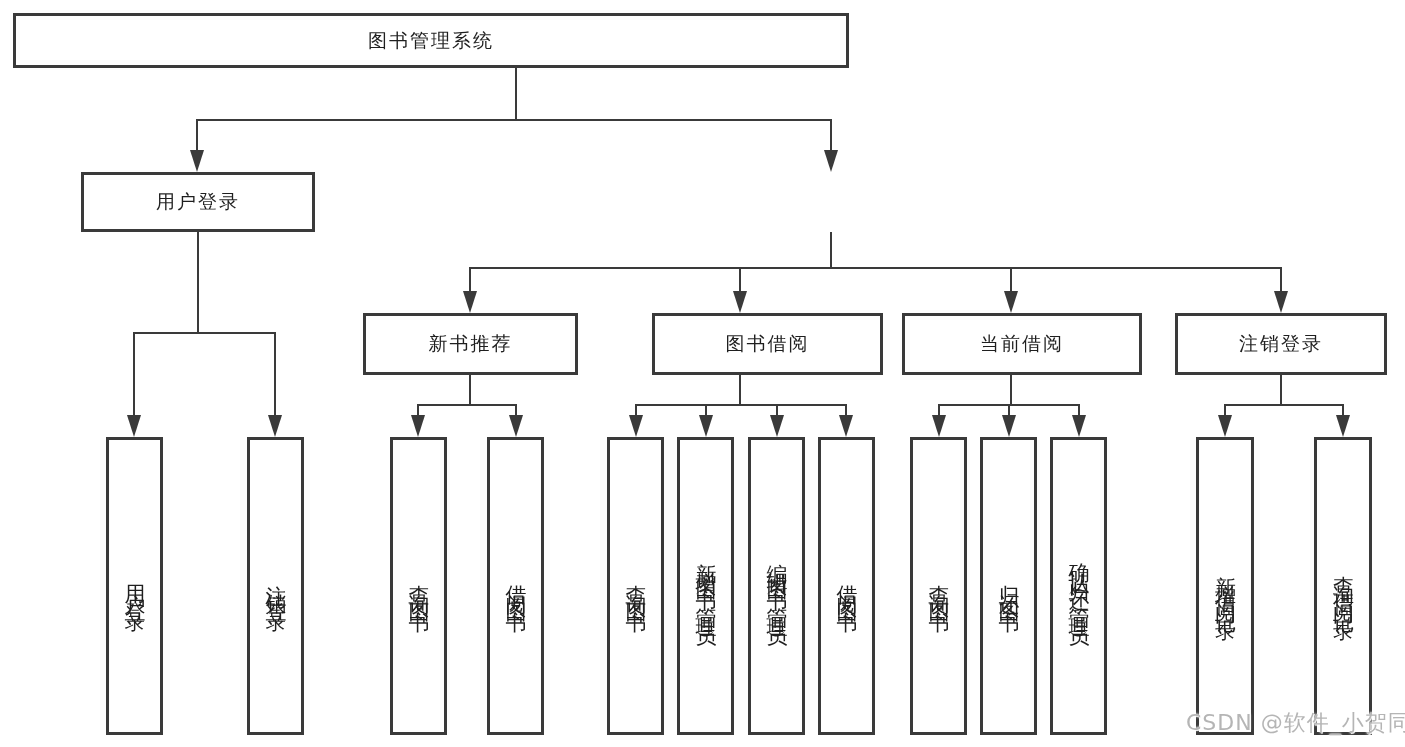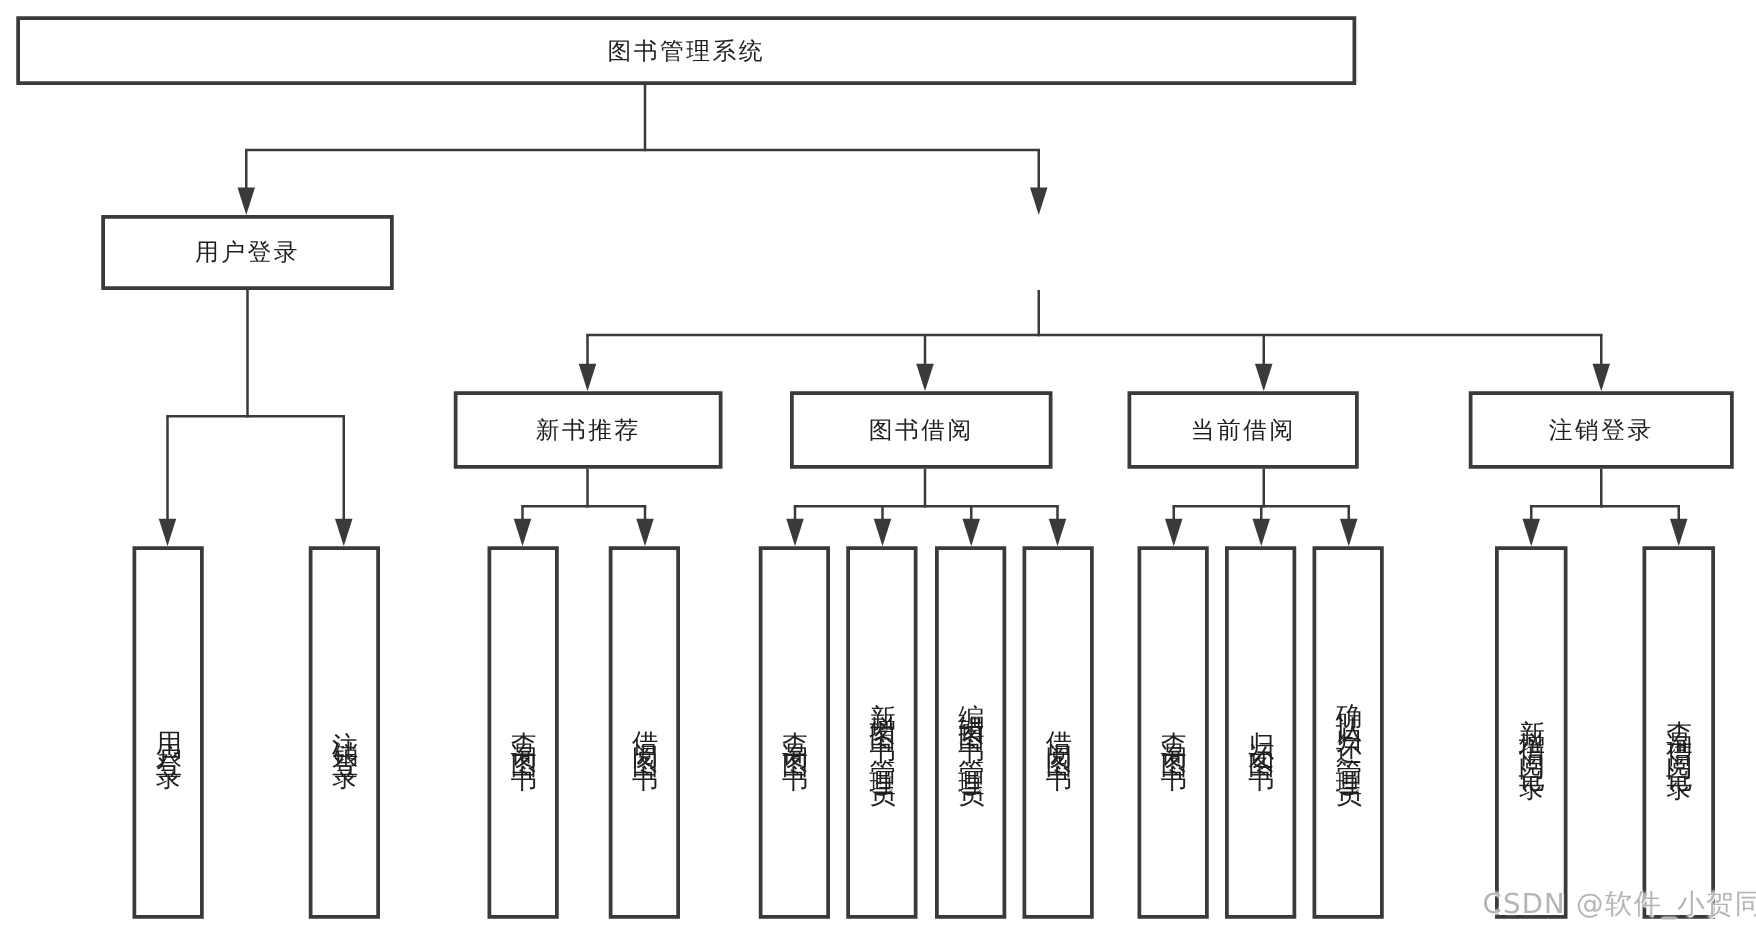--- a/index.html
+++ b/index.html
@@ -35,35 +35,35 @@
     font-size:22px;letter-spacing:1px;color:var(--wm);
     text-shadow:0 0 2px #fff,0 0 3px #fff,1px 1px 0 rgba(255,255,255,.85);
     white-space:nowrap;
   }
 </style>
 </head>
 <body>
 
 <div id="stage">
 
-  <div class="node" style="left:13px;top:13px;width:1072px;height:55px">
+  <div class="node" style="left:13px;top:13px;width:836px;height:55px">
     <span class="hlabel">图书管理系统</span>
   </div>
 
   <div class="node" style="left:81px;top:172px;width:234px;height:60px">
     <span class="hlabel">用户登录</span>
   </div>
 
   <div class="node" style="left:363px;top:313px;width:215px;height:62px">
     <span class="hlabel">新书推荐</span>
   </div>
-  <div class="node" style="left:632px;top:313px;width:210px;height:62px">
+  <div class="node" style="left:652px;top:313px;width:231px;height:62px">
     <span class="hlabel">图书借阅</span>
   </div>
-  <div class="node" style="left:902px;top:313px;width:185px;height:62px">
+  <div class="node" style="left:902px;top:313px;width:240px;height:62px">
     <span class="hlabel">当前借阅</span>
   </div>
   <div class="node" style="left:1175px;top:313px;width:212px;height:62px">
     <span class="hlabel">注销登录</span>
   </div>
 
   <div class="node leaf" style="left:106px;top:437px;width:57px;height:298px">
     <span class="vlabel">用户登录</span>
   </div>
   <div class="node leaf" style="left:247px;top:437px;width:57px;height:298px">

